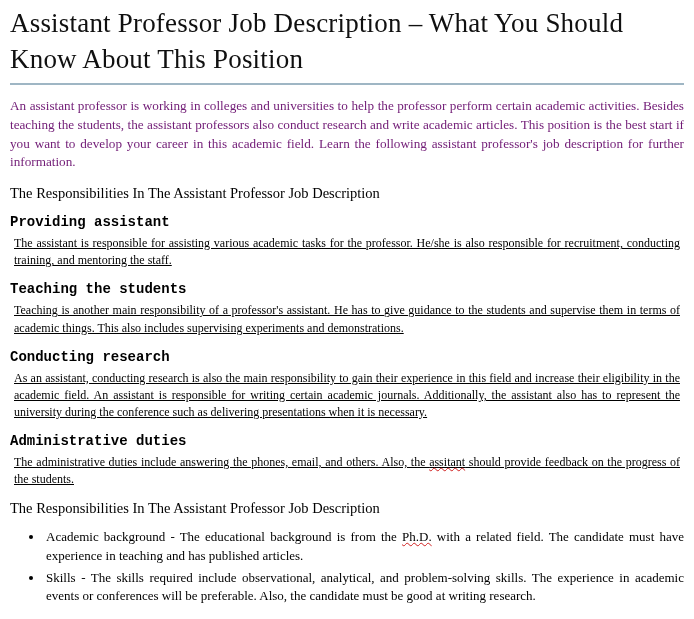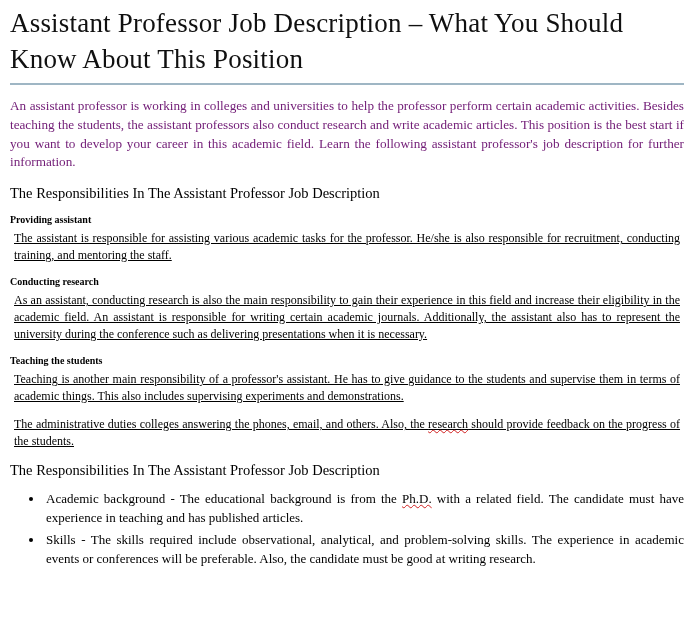--- a/index.html
+++ b/index.html
@@ -43,24 +43,25 @@
     text-align: justify;
     color: #701a75;
   }
   h2.section-head {
     font-size: 14.5px;
     font-weight: normal;
     margin: 0 0 10px 0;
     line-height: 1.3;
   }
   h3.sub-head {
-    font-size: 10px;
+    font-size: 14px;
     font-weight: bold;
     margin: 0 0 2px 0;
     line-height: 1.3;
+    font-family: Liberation Mono, monospace;
   }
   .sub-block {
     margin-bottom: 11px;
   }
   .sub-block p {
     font-size: 12px;
     line-height: 1.42;
     margin: 4px;
     text-align: justify;
     text-decoration: underline;
@@ -96,31 +97,32 @@
   <p class="body-text">An assistant professor is working in colleges and universities to help the professor perform certain academic activities. Besides teaching the students, the assistant professors also conduct research and write academic articles. This position is the best start if you want to develop your career in this academic field. Learn the following assistant professor's job description for further information.</p>
 
   <h2 class="section-head">The Responsibilities In The Assistant Professor Job Description</h2>
 
   <div class="sub-block">
     <h3 class="sub-head">Providing assistant</h3>
     <p>The assistant is responsible for assisting various academic tasks for the professor. He/she is also responsible for recruitment, conducting training, and mentoring the staff.</p>
   </div>
 
   <div class="sub-block">
+    <h3 class="sub-head">Teaching the students</h3>
+    <p>Teaching is another main responsibility of a professor's assistant. He has to give guidance to the students and supervise them in terms of academic things. This also includes supervising experiments and demonstrations.</p>
+  </div>
+
+  <div class="sub-block">
     <h3 class="sub-head">Conducting research</h3>
     <p>As an assistant, conducting research is also the main responsibility to gain their experience in this field and increase their eligibility in the academic field. An assistant is responsible for writing certain academic journals. Additionally, the assistant also has to represent the university during the conference such as delivering presentations when it is necessary.</p>
   </div>
 
   <div class="sub-block">
-    <h3 class="sub-head">Teaching the students</h3>
-    <p>Teaching is another main responsibility of a professor's assistant. He has to give guidance to the students and supervise them in terms of academic things. This also includes supervising experiments and demonstrations.</p>
-  </div>
-
-  <div class="sub-block">
-    <p><span>The administrative duties colleges answering the phones, email, and others. Also, the </span><span class="spell-underline">research</span><span> should provide feedback on the progress of the students.</span></p>
+    <h3 class="sub-head">Administrative duties</h3>
+    <p><span>The administrative duties include answering the phones, email, and others. Also, the </span><span class="spell-underline">assitant</span><span> should provide feedback on the progress of the students.</span></p>
   </div>
 
   <h2 class="section-head">The Responsibilities In The Assistant Professor Job Description</h2>
 
   <ul class="bullets">
     <li><span>Academic background - The educational background is from the </span><span class="spell-underline">Ph.D.</span><span> with a related field. The candidate must have experience in teaching and has published articles.</span></li>
     <li><span>Skills - The skills required include observational, analytical, and problem-solving skills. The experience in academic events or conferences will be preferable. Also, the candidate must be good at writing research.</span></li>
   </ul>
 
 </div>

